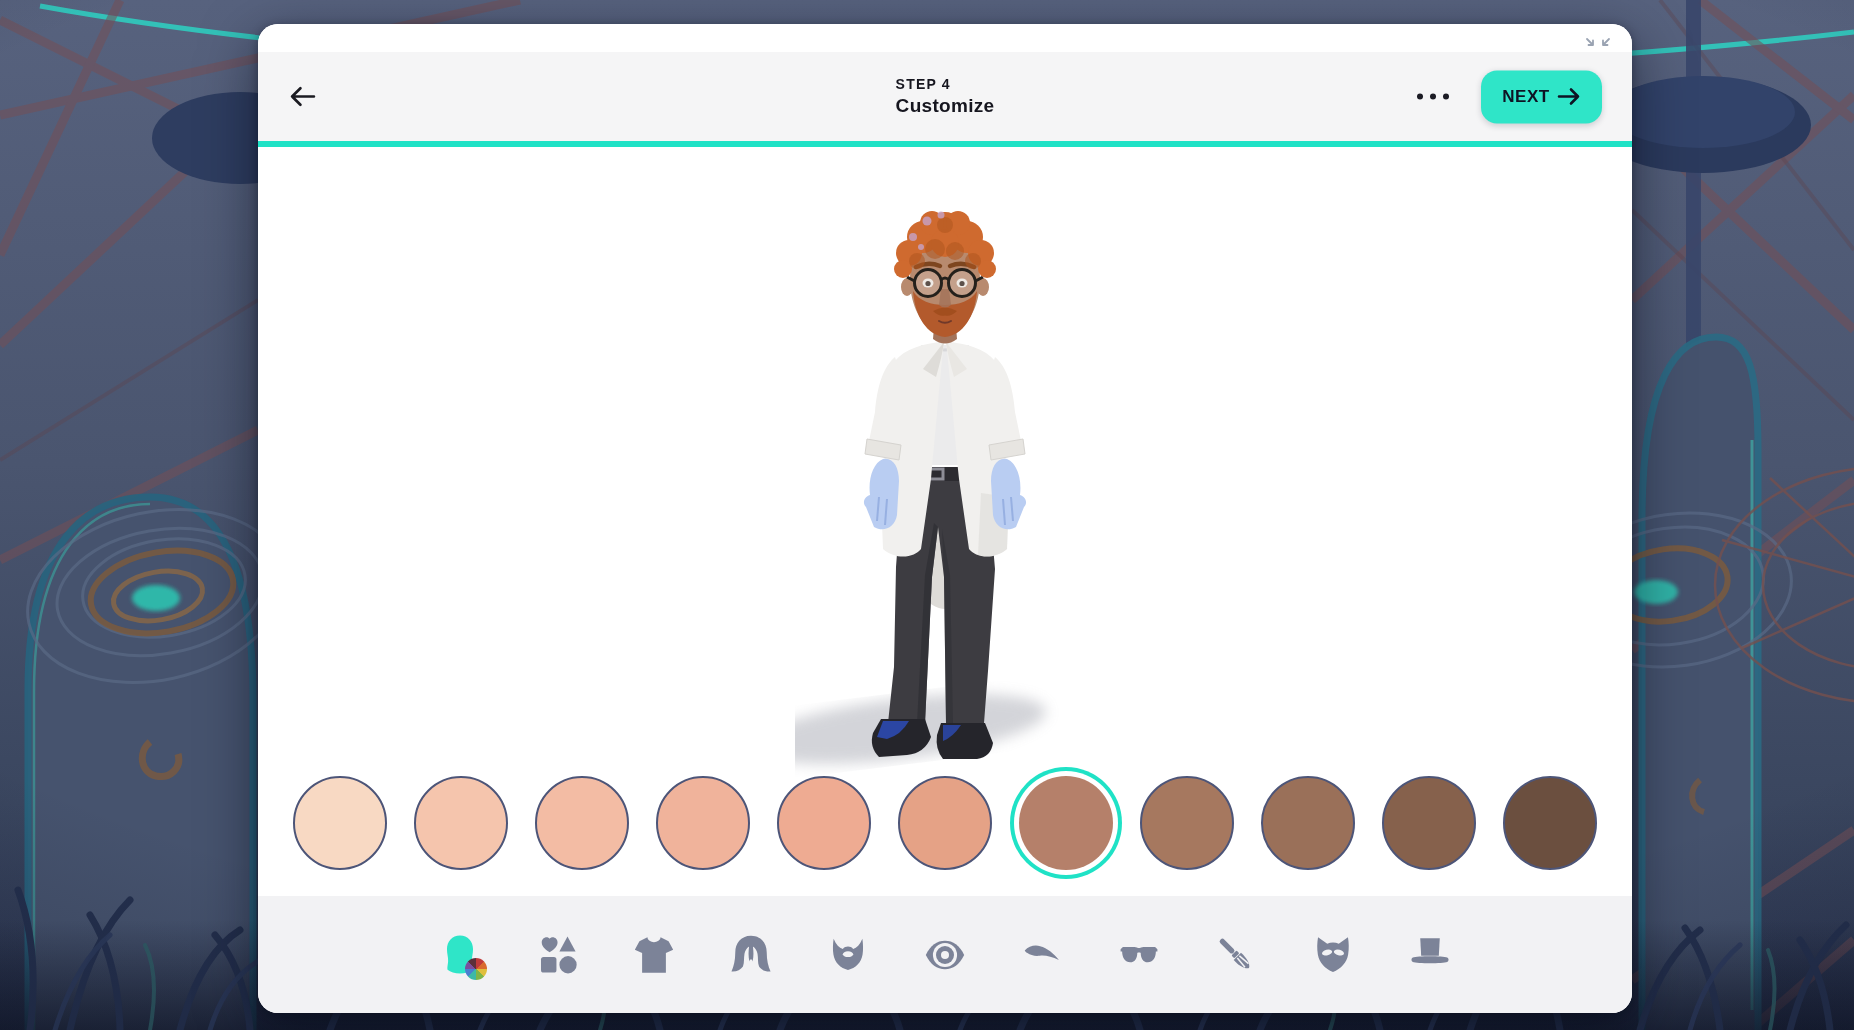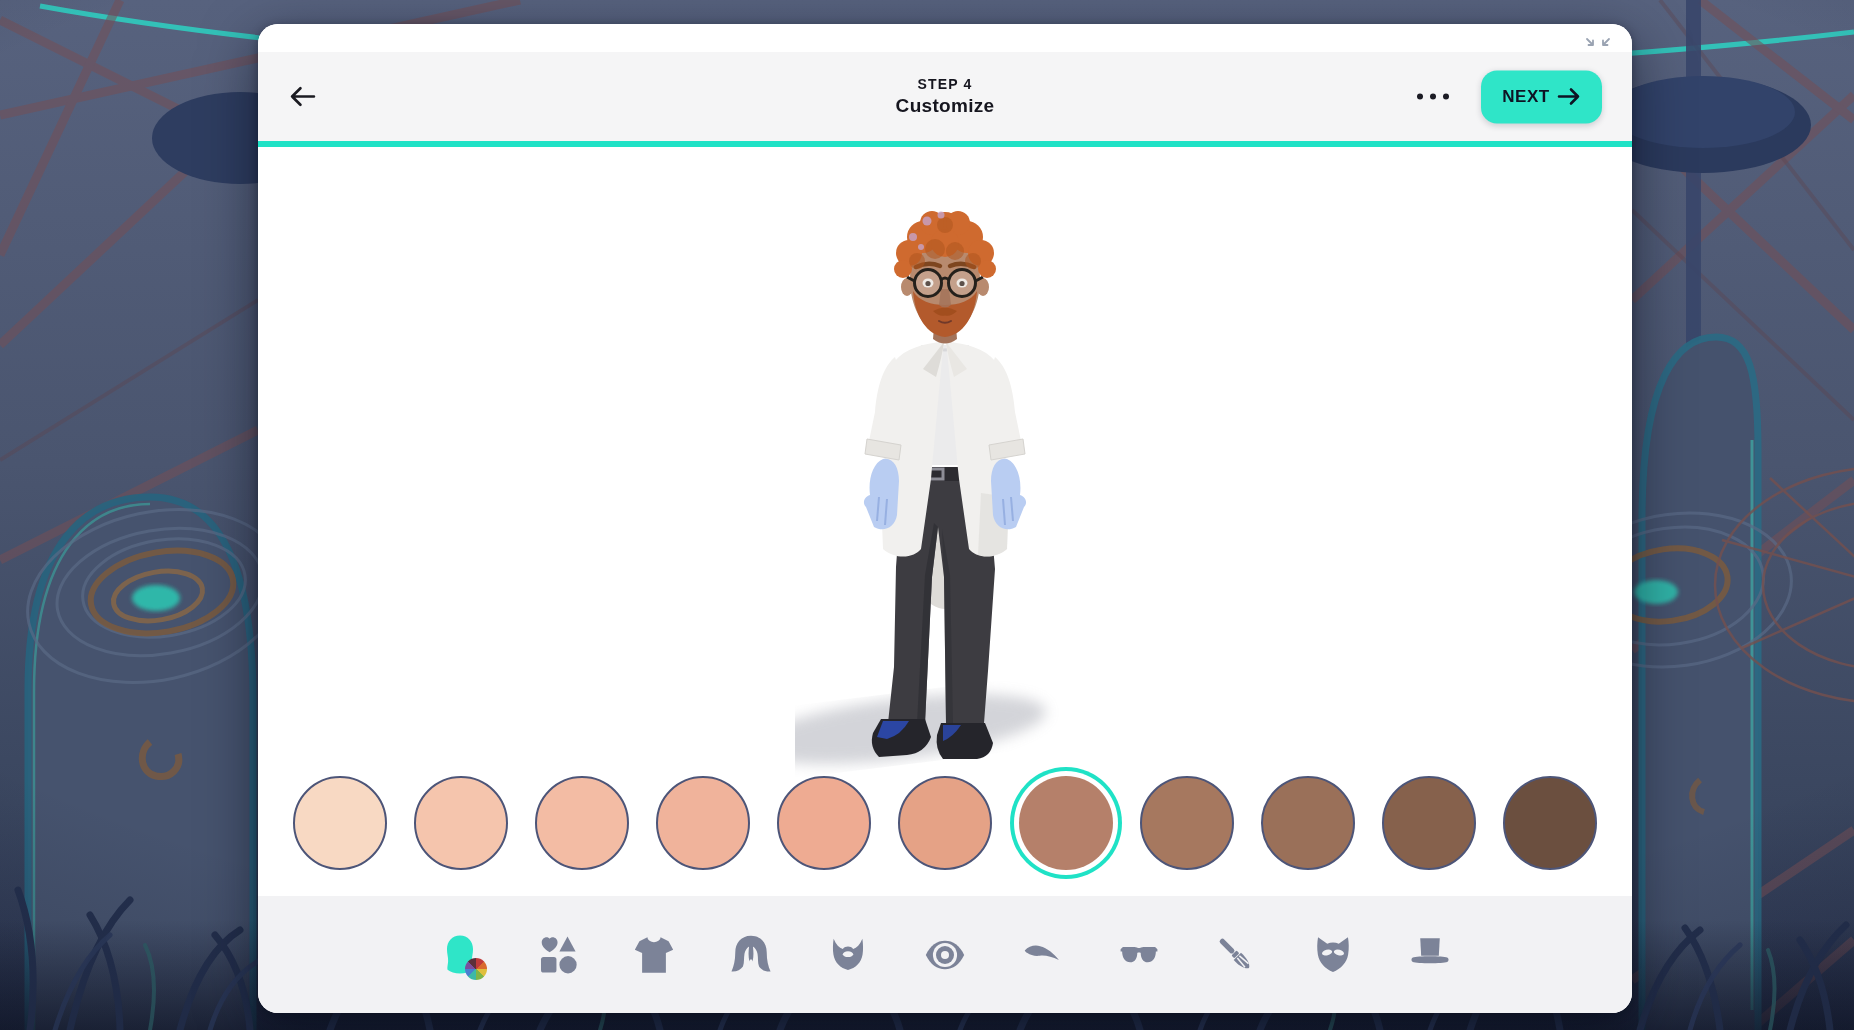--- a/index.html
+++ b/index.html
@@ -26,21 +26,21 @@
     box-shadow:0 18px 55px rgba(6,10,22,.55), 0 2px 10px rgba(6,10,22,.35);
     display:flex; flex-direction:column; overflow:hidden; }
   .modal-top { height:28px; background:#fff; position:relative; flex:none; }
   .collapse-btn { position:absolute; right:20px; top:12px; width:28px; height:14px;
     border:none; background:none; cursor:pointer; color:#9aa3b2; }
   .header { height:89px; background:var(--c-header_bg); position:relative; flex:none;
     display:flex; align-items:center; justify-content:center; }
   .back-btn { position:absolute; left:22px; top:50%; transform:translateY(-50%);
     width:44px; height:44px; border:none; background:none; cursor:pointer; color:#1b1b22;
     display:flex; align-items:center; justify-content:center; }
-  .title-block { text-align:center; line-height:1.15; }
+  .title-block { line-height:1.15; }
   .step-label { font-size:14px; font-weight:bold; letter-spacing:1.2px; color:var(--c-title_text); }
   .page-title { font-size:19px; font-weight:bold; color:var(--c-title_text); margin-top:3px; letter-spacing:.3px; }
   .header-actions { position:absolute; right:30px; top:50%; transform:translateY(-50%);
     display:flex; align-items:center; gap:28px; }
   .dots-btn { border:none; background:none; cursor:pointer; display:flex; gap:7px; padding:8px 4px; }
   .dots-btn i { width:6px; height:6px; border-radius:50%; background:#1b1b24; }
   .next-btn { width:121px; height:53px; border:none; border-radius:16px; cursor:pointer;
     background:var(--c-accent_button); color:var(--c-button_text);
     display:flex; align-items:center; justify-content:center; gap:7px;
     font-size:17px; font-weight:bold; letter-spacing:.5px; font-family:inherit;

